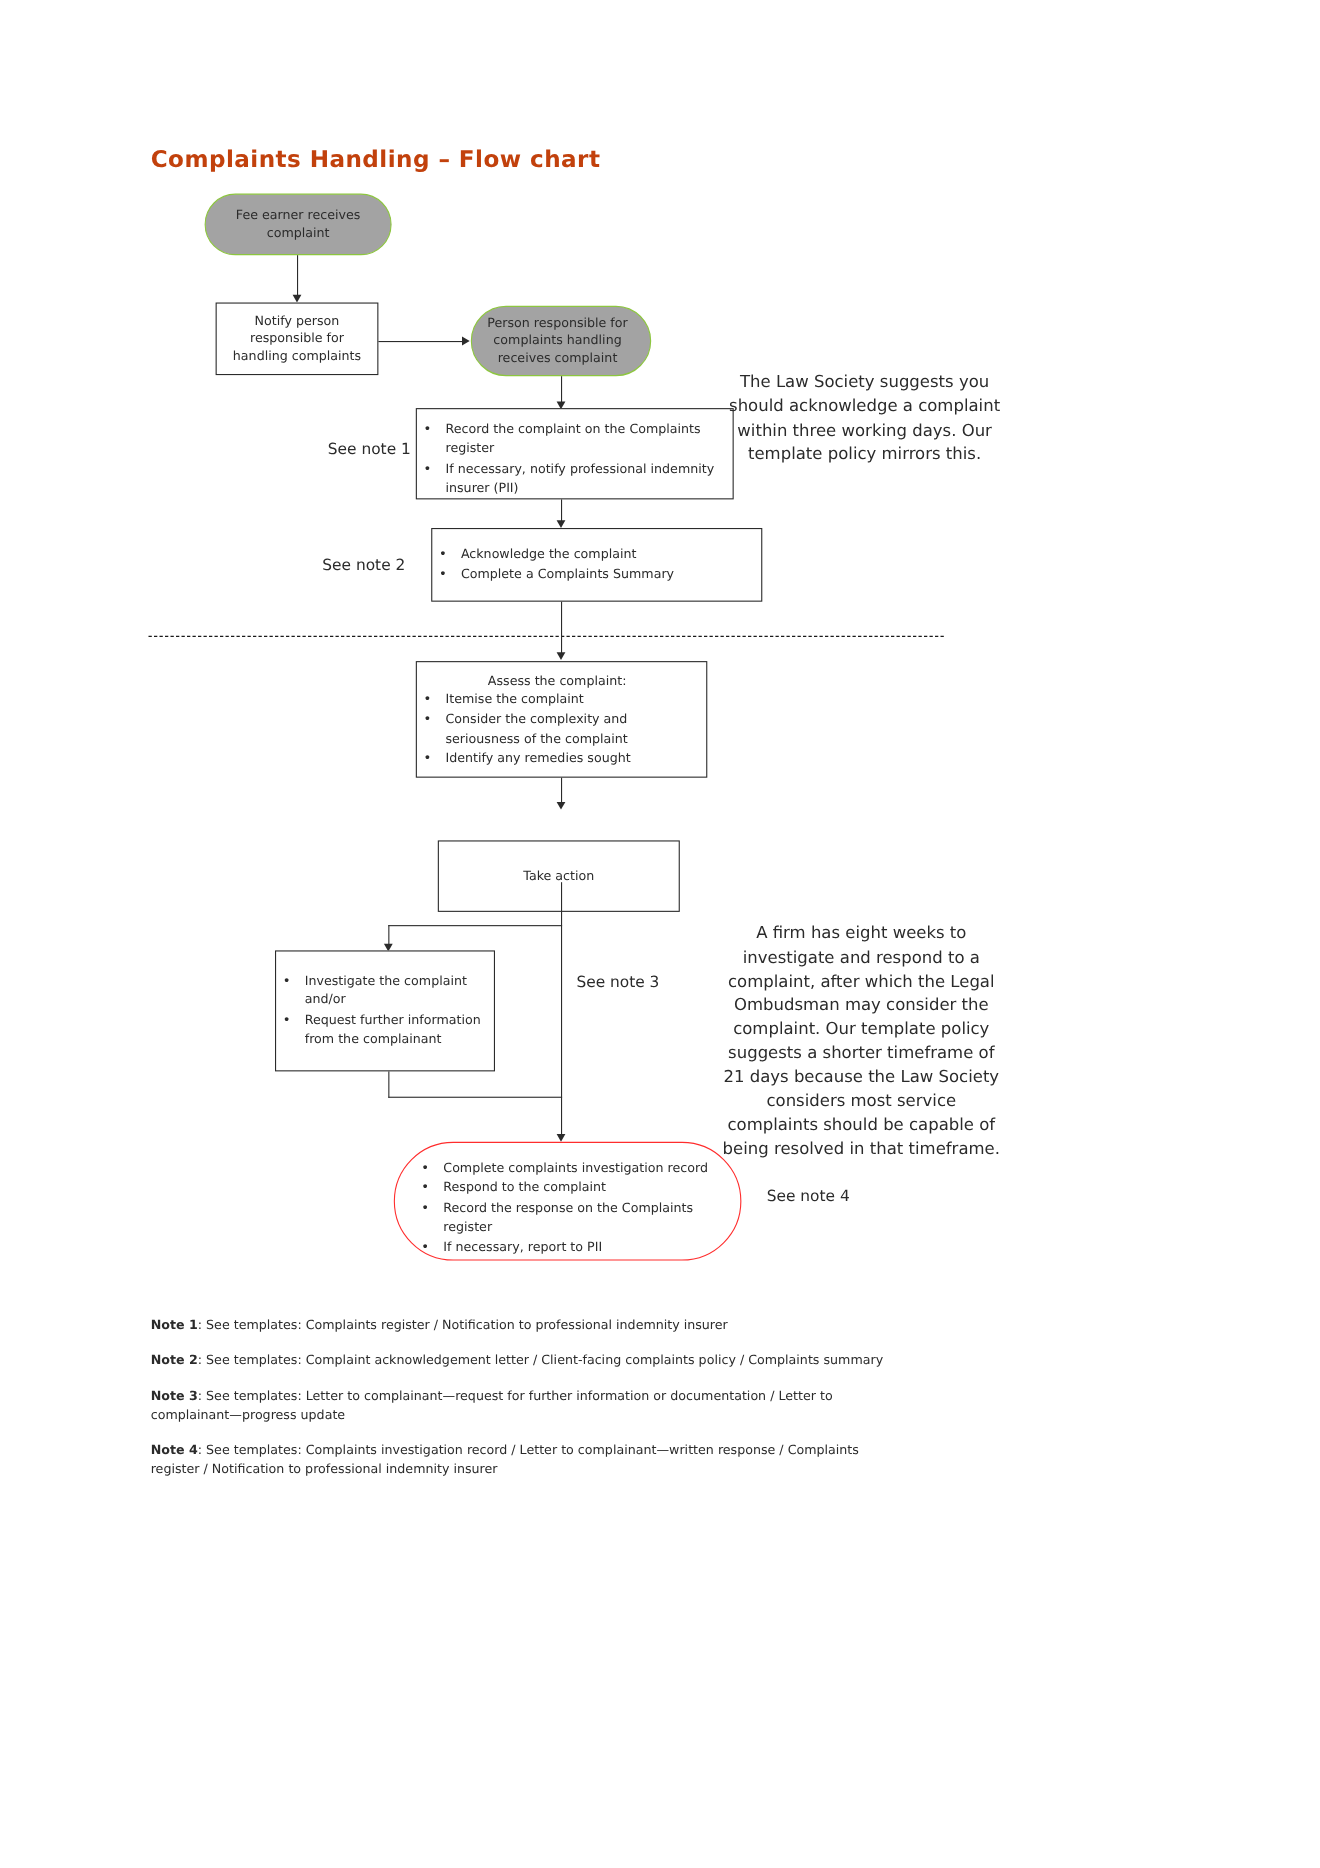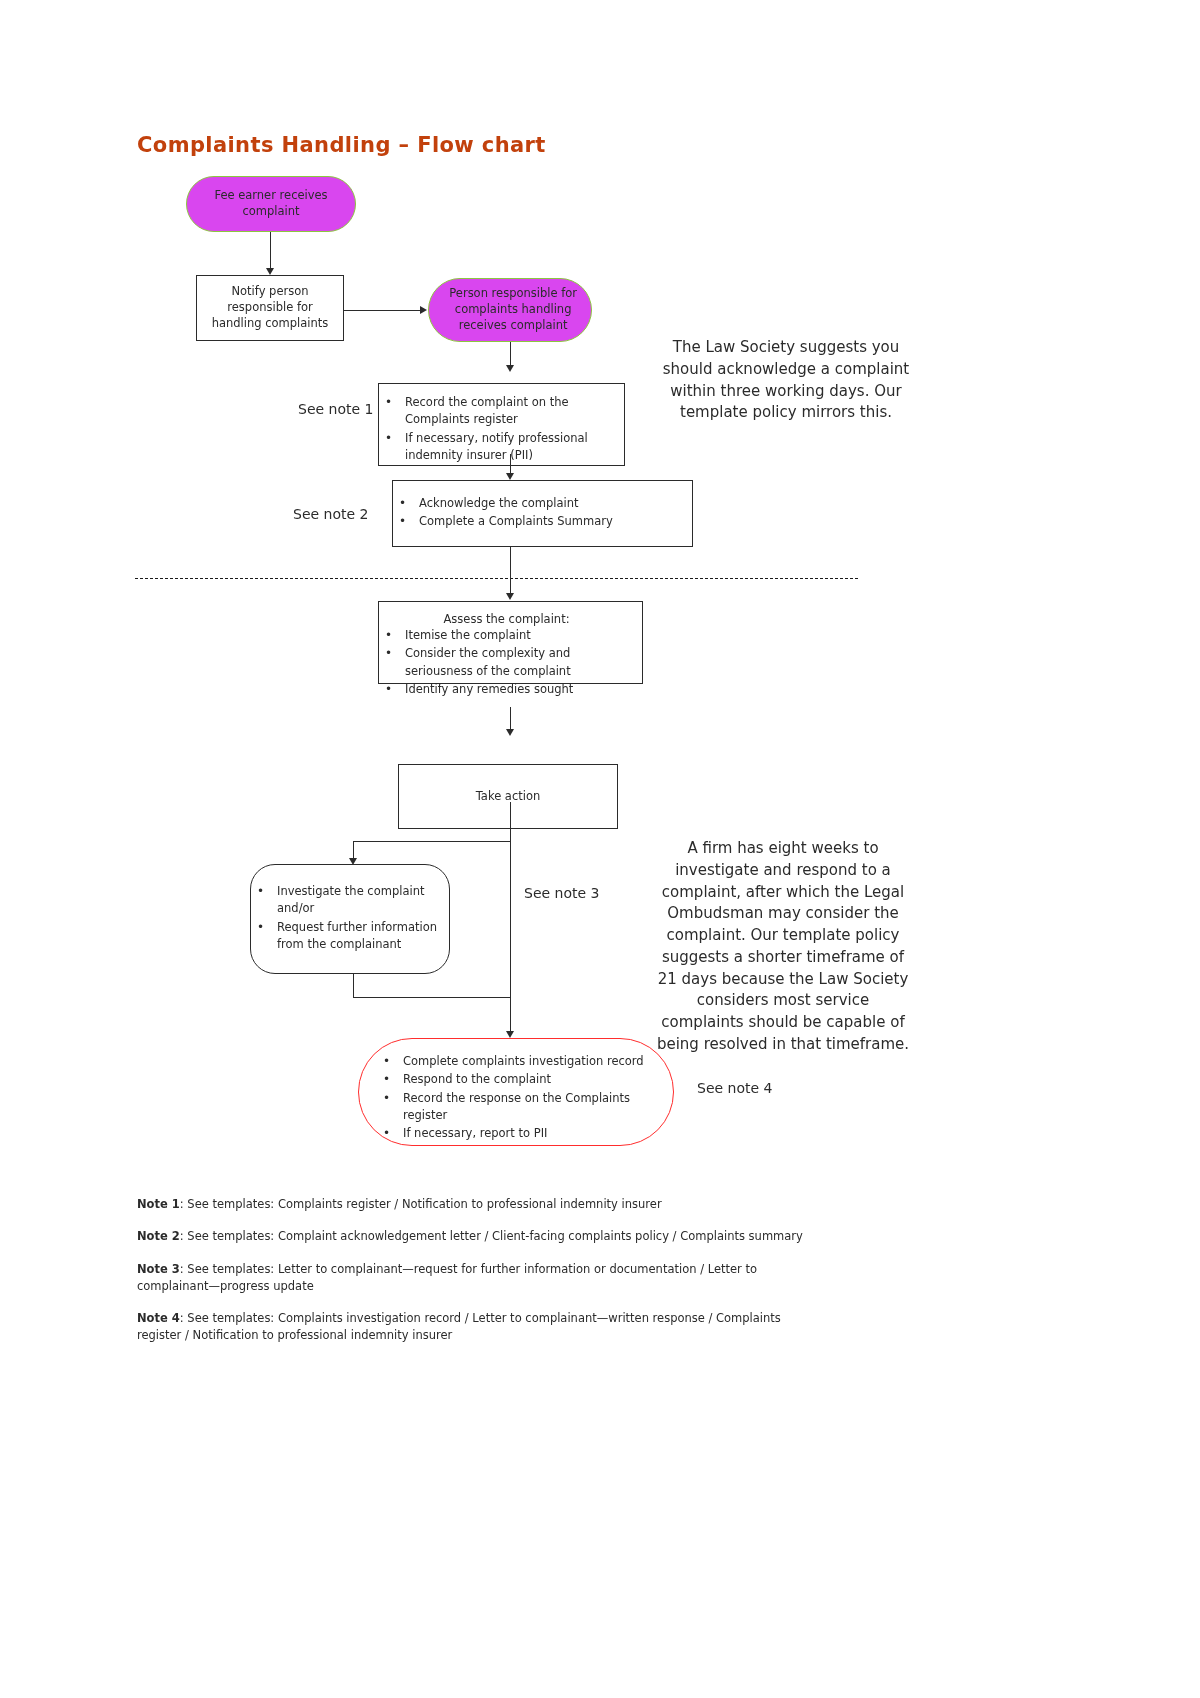--- a/index.html
+++ b/index.html
@@ -29,24 +29,24 @@
     line-height: 1.38;
     color: #2b2b2b;
     text-align: center;
   }
 
   
   .term-green {
     position: absolute;
     border: 1.6px solid #8dc63f;
     border-radius: 60px;
-    background: #d946ef;
+    background: #a3a3a3;
     display: flex;
     align-items: center;
-    justify-content: flex-end;
+    justify-content: flex-start;
     padding: 4px 14px;
   }
 
   
   .term-red {
     position: absolute;
     border: 1.6px solid #ff2d2d;
     border-radius: 55px;
     background: #fff;
     padding: 10px 18px;
@@ -180,21 +180,21 @@
     <div class="node-text">
       <span>Person responsible for</span><br>
       <span>complaints handling</span><br>
       <span>receives complaint</span>
     </div>
   </div>
 
   <div class="vline" style="left:510px; top:342px; height:26px;"></div>
   <div class="arrow-down" style="left:506px; top:365px;"></div>
 
-  <div class="box" style="left:378px; top:371px; width:247px; height:83px; padding:10px 8px 0 0;margin-top:12px;">
+  <div class="box" style="left:378px; top:371px; width:289px; height:83px; padding:10px 8px 0 0;">
     <ul class="blist">
       <li>Record the complaint on the Complaints register</li>
       <li>If necessary, notify professional indemnity insurer (PII)</li>
     </ul>
   </div>
   <div class="see-note" style="left:298px; top:401px;">See note 1</div>
 
   <div class="vline" style="left:510px; top:454px; height:22px;"></div>
   <div class="arrow-down" style="left:506px; top:473px;"></div>
 
@@ -206,42 +206,42 @@
   </div>
   <div class="see-note" style="left:293px; top:506px;">See note 2</div>
 
   <div class="annot" style="left:662px; top:337px; width:248px;">The Law Society suggests you should acknowledge a complaint within three working days. Our template policy mirrors this.</div>
 
   <div class="dashed-divider" style="left:135px; top:578px; width:723px;"></div>
 
   <div class="vline" style="left:510px; top:547px; height:48px;"></div>
   <div class="arrow-down" style="left:506px; top:593px;"></div>
 
-  <div class="box" style="left:378px; top:601px; width:265px; height:83px; padding:10px 8px 0 0;">
+  <div class="box" style="left:378px; top:601px; width:265px; height:106px; padding:10px 8px 0 0;">
     <div class="box-heading">Assess the complaint:</div>
     <ul class="blist">
       <li>Itemise the complaint</li>
       <li>Consider the complexity and seriousness of the complaint</li>
       <li>Identify any remedies sought</li>
     </ul>
   </div>
 
   <div class="vline" style="left:510px; top:707px; height:25px;"></div>
   <div class="arrow-down" style="left:506px; top:729px;"></div>
 
   <div class="box center" style="left:398px; top:764px; width:220px; height:65px;">
     <div class="node-text">Take action</div>
   </div>
 
   <div class="vline" style="left:510px; top:802px; height:232px;"></div>
   <div class="hline" style="left:353px; top:841px; width:158px;"></div>
   <div class="vline" style="left:353px; top:841px; height:20px;"></div>
   <div class="arrow-down" style="left:349px; top:858px;"></div>
 
-  <div class="box" style="left:250px; top:864px; width:200px; height:110px; padding:18px 8px 0 0;border-radius:25px;">
+  <div class="box" style="left:250px; top:864px; width:200px; height:110px; padding:18px 8px 0 0;">
     <ul class="blist">
       <li>Investigate the complaint and/or</li>
       <li>Request further information from the complainant</li>
     </ul>
   </div>
   <div class="see-note" style="left:524px; top:885px;">See note 3</div>
 
   <div class="vline" style="left:353px; top:974px; height:24px;"></div>
   <div class="hline" style="left:353px; top:997px; width:158px;"></div>
 

